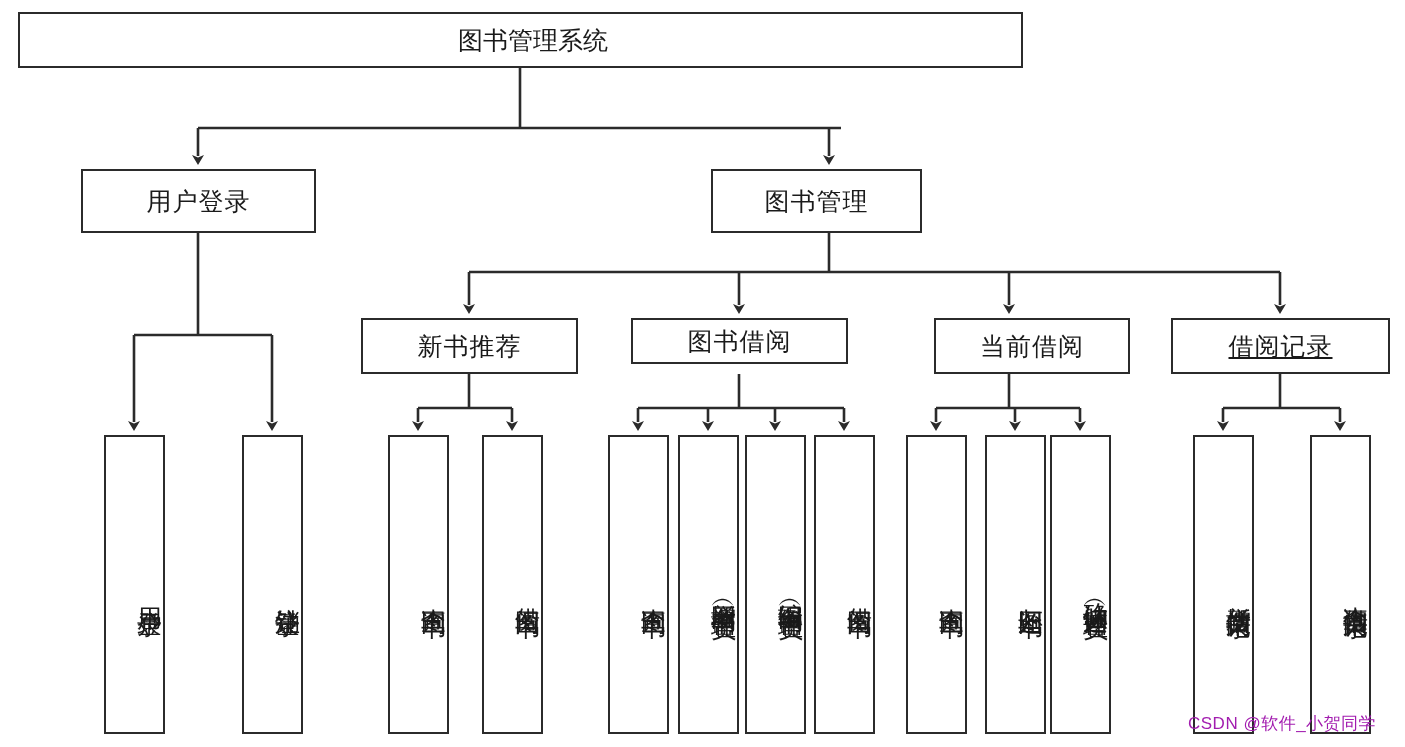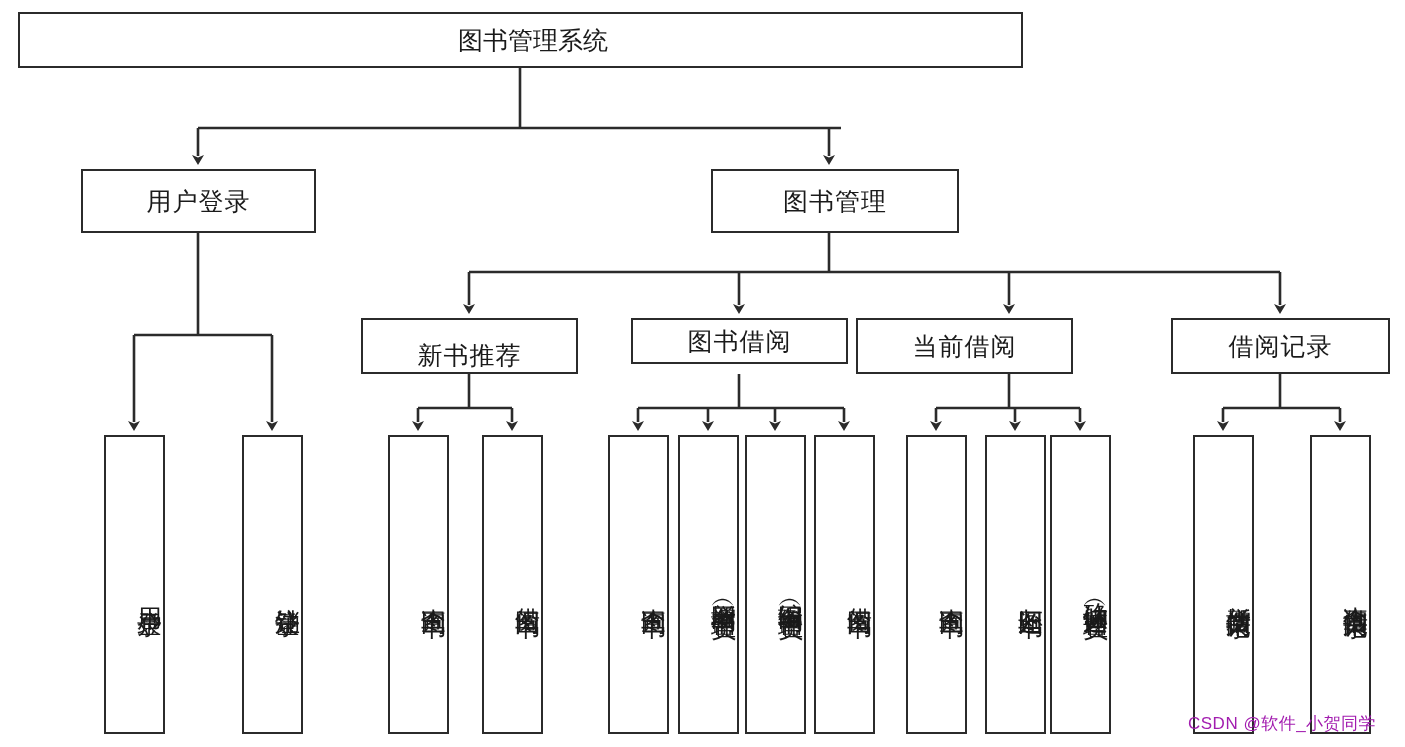--- a/index.html
+++ b/index.html
@@ -101,34 +101,34 @@
     </g>
   </svg>
 
   <div class="node root" style="left:18px; top:12px; width:1005px; height:56px;padding-left:25px;">
     <span>图书管理系统</span>
   </div>
 
   <div class="node horiz" style="left:81px; top:169px; width:235px; height:64px;">
     <span>用户登录</span>
   </div>
-  <div class="node horiz" style="left:711px; top:169px; width:248px; height:64px;">
+  <div class="node horiz" style="left:711px; top:169px; width:211px; height:64px;">
     <span>图书管理</span>
   </div>
 
-  <div class="node horiz" style="left:361px; top:318px; width:217px; height:56px;align-items:flex-end;">
+  <div class="node horiz" style="left:361px; top:318px; width:217px; height:56px;">
     <span>新书推荐</span>
   </div>
   <div class="node horiz" style="left:631px; top:318px; width:217px; height:46px;">
     <span>图书借阅</span>
   </div>
-  <div class="node horiz" style="left:856px; top:318px; width:217px; height:56px;">
+  <div class="node horiz" style="left:934px; top:318px; width:196px; height:56px;">
     <span>当前借阅</span>
   </div>
-  <div class="node horiz" style="left:1171px; top:318px; width:219px; height:56px;">
+  <div class="node horiz" style="left:1171px; top:318px; width:219px; height:56px;text-decoration:underline;">
     <span>借阅记录</span>
   </div>
 
   <div class="node leaf" style="left:104px; top:435px; width:61px; height:299px;">
     <span class="leaf-text">用户登录</span>
   </div>
   <div class="node leaf" style="left:242px; top:435px; width:61px; height:299px;">
     <span class="leaf-text">注销登录</span>
   </div>
 

